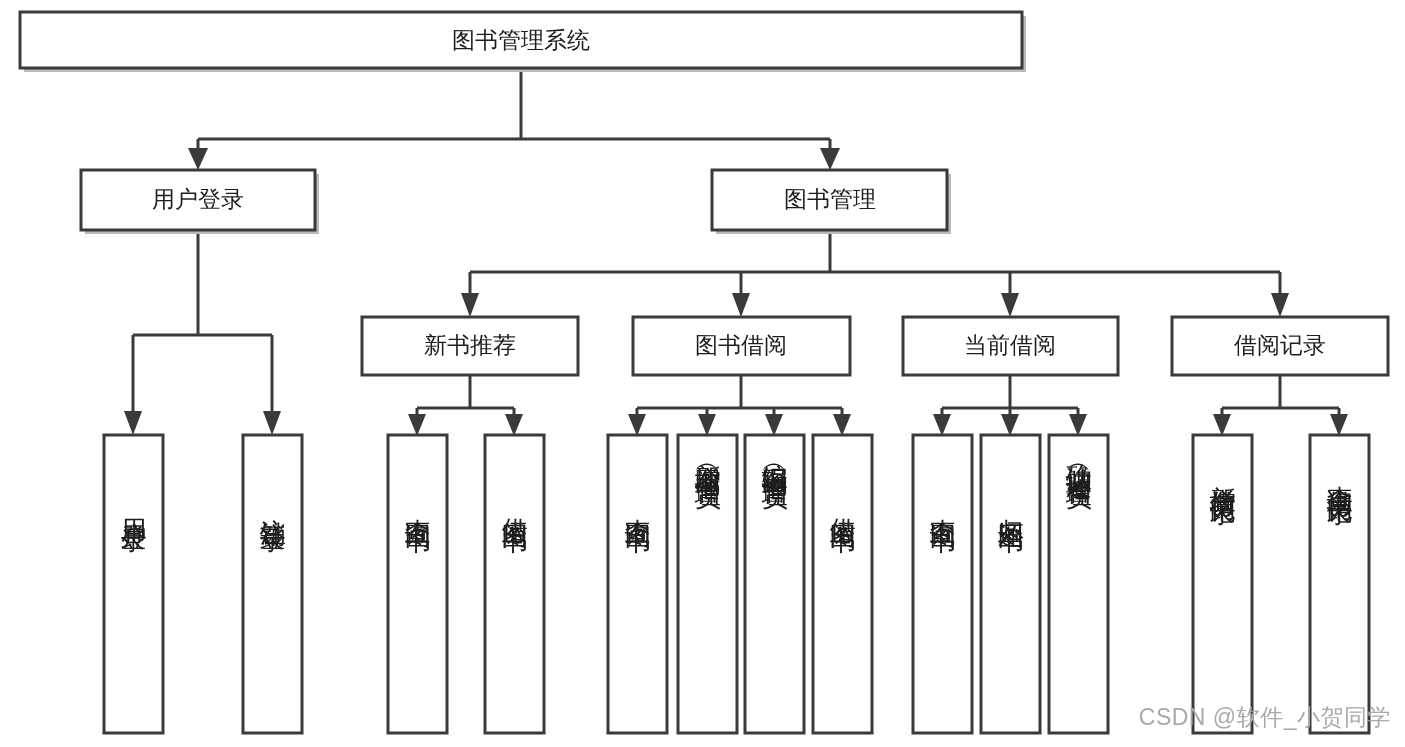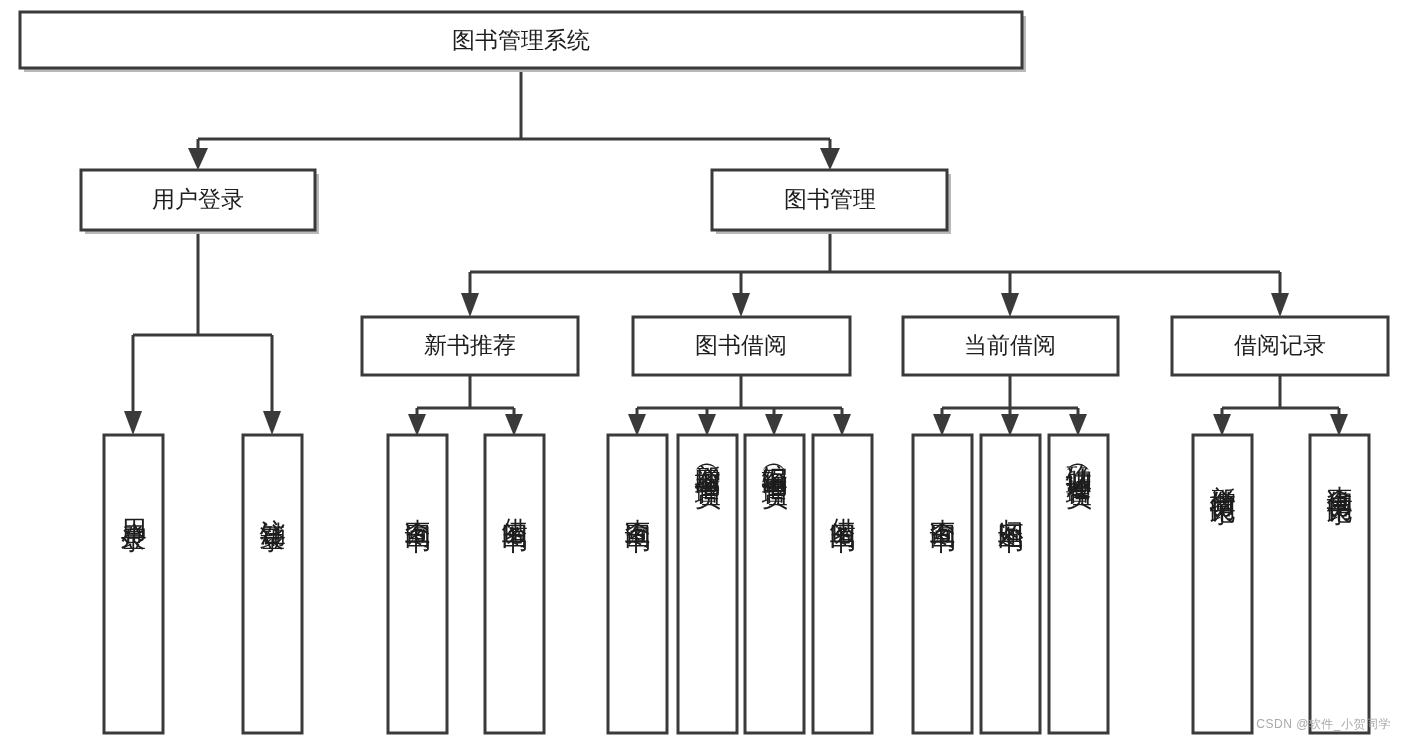--- a/index.html
+++ b/index.html
@@ -65,21 +65,21 @@
     line-height: 1.06;
     letter-spacing: 3px;
     color: #1d1d1d;
     white-space: nowrap;
   }
   .watermark {
     position: absolute;
     right: 14px;
     bottom: 7px;
     font-family: "Liberation Sans", "DejaVu Sans", sans-serif;
-    font-size: 12px;
+    font-size: 23px;
     color: #a9a9a9;
     white-space: nowrap;
     letter-spacing: 0.5px;
   }
 </style>
 </head>
 <body>
 
 <div id="diagram-root">
 

